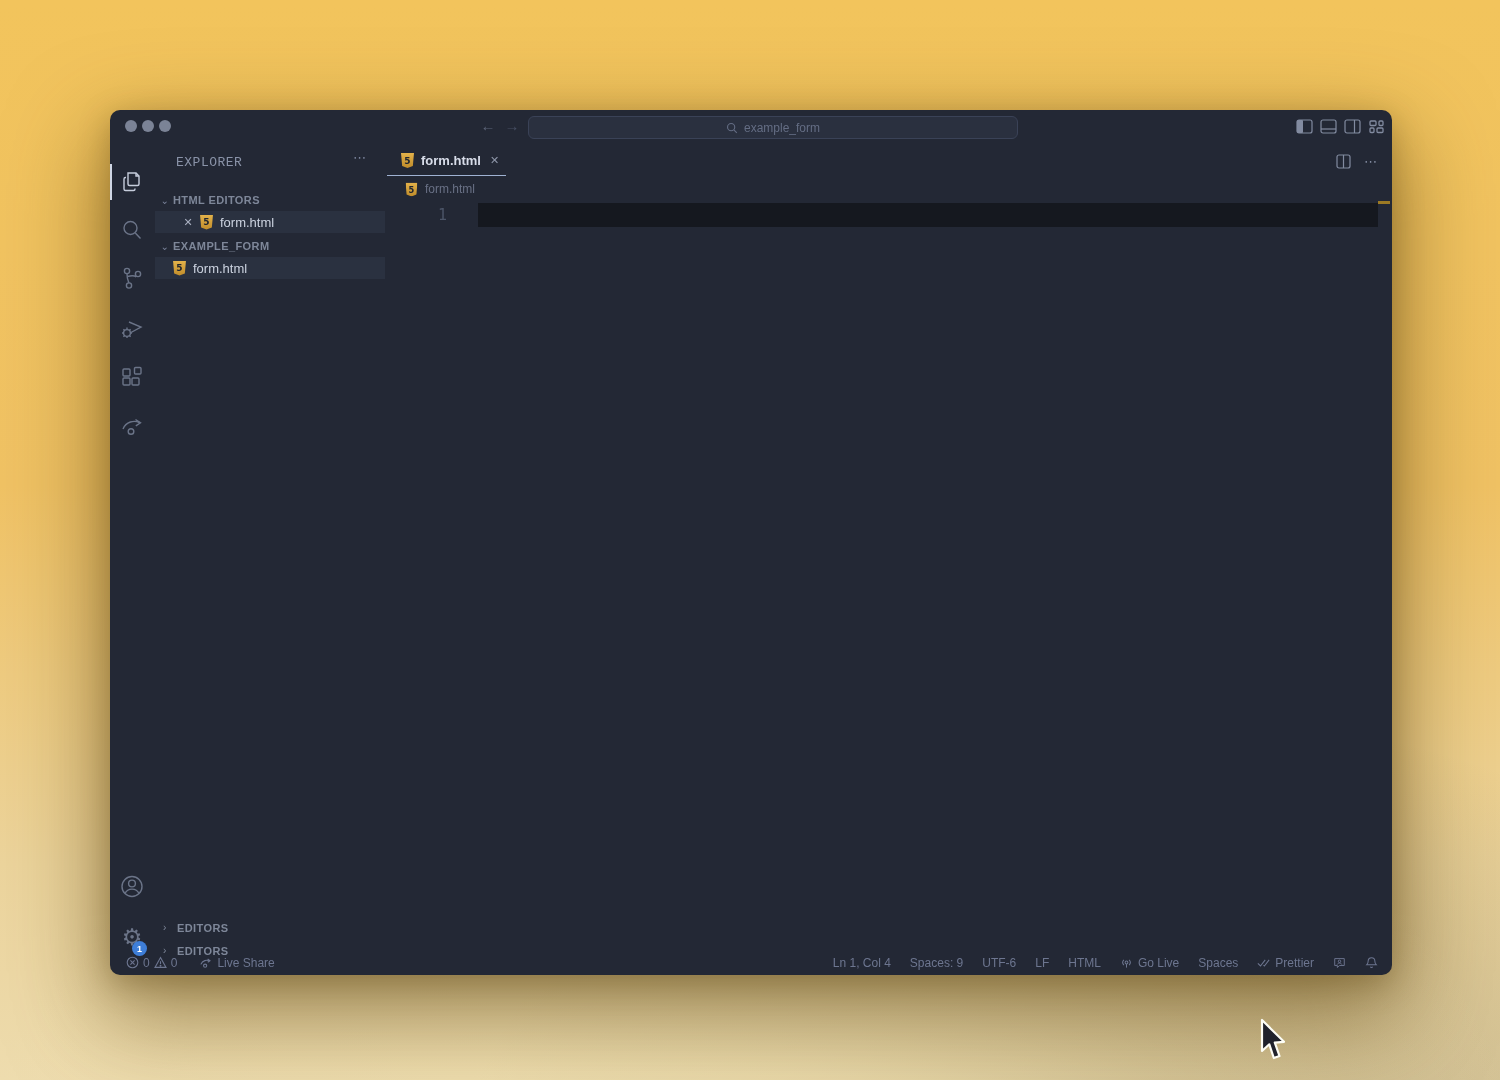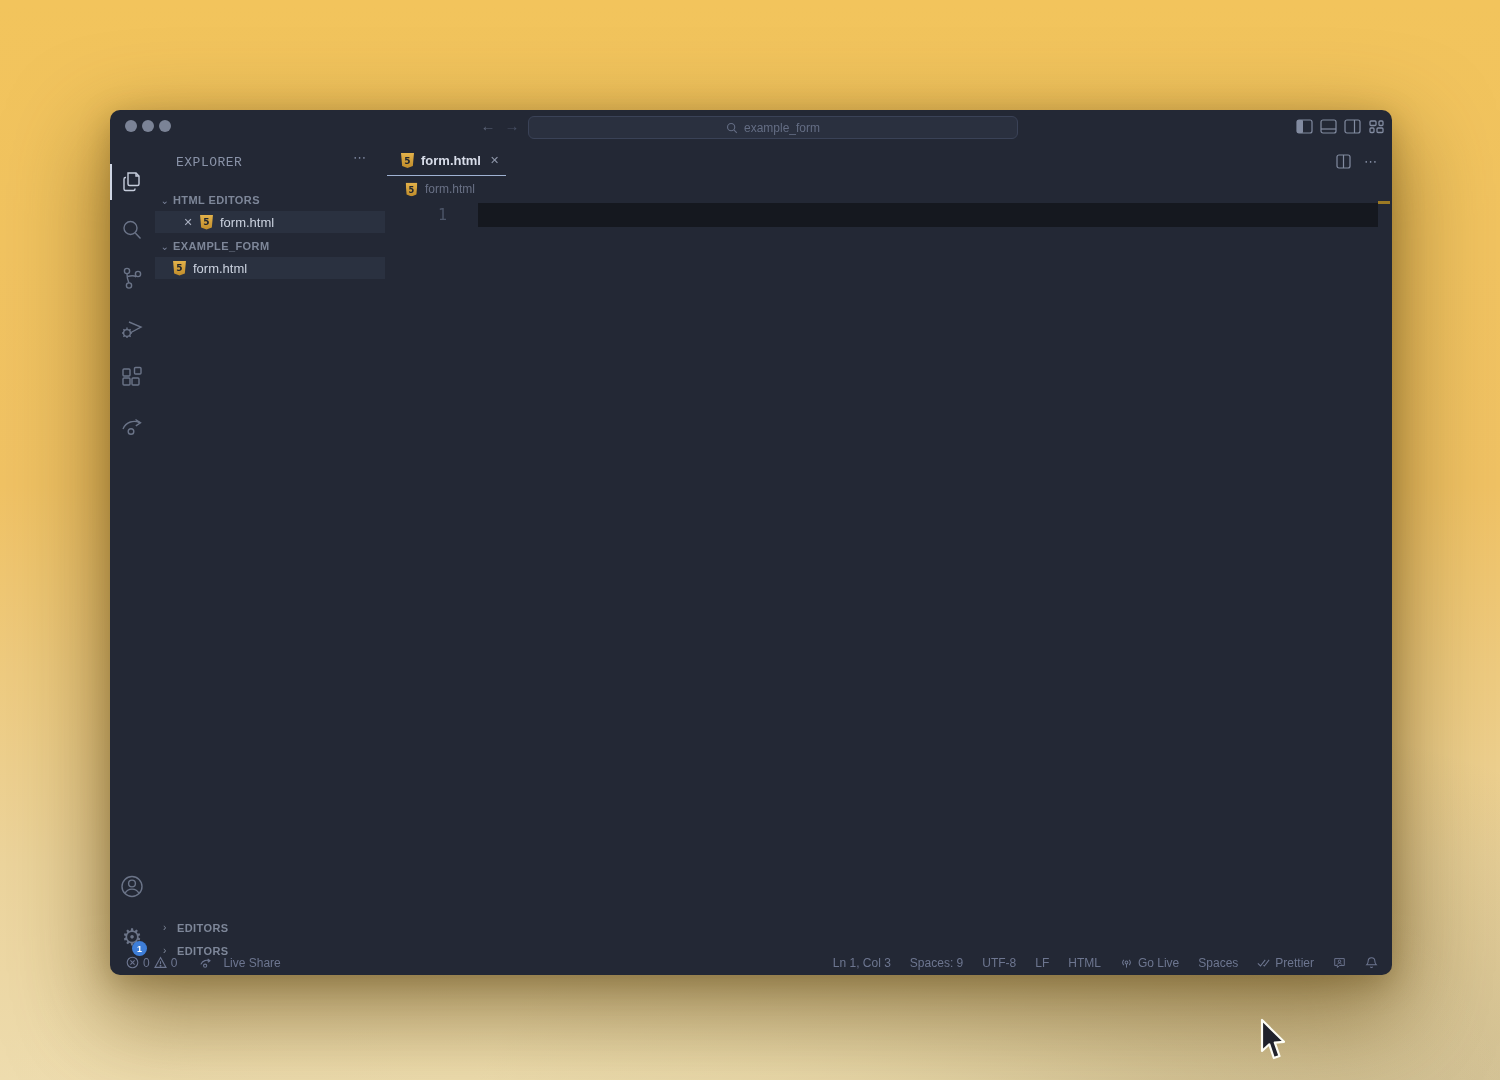--- a/index.html
+++ b/index.html
@@ -100,21 +100,21 @@
   #current-line { left:93px; top:2px; width:900px; height:24px; background:#15181f; }
   #ruler-marker { right:2px; top:0px; width:12px; height:3px; background:#9c7a24; }
 
   
   #statusbar { left:0; top:840px; width:1282px; height:25px;
     display:flex; align-items:center; color:#6d7690; font-size:12px;
     border-radius:0 0 10px 10px; }
   #statusbar svg { width:13px; height:13px; display:block; }
   #sb-left { display:flex; align-items:center; gap:5px; margin-left:16px; }
   #sb-left .grp { display:flex; align-items:center; gap:4px; }
-  #sb-liveshare { display:flex; align-items:center; gap:11px; margin-left:22px; }
+  #sb-liveshare { display:flex; align-items:center; gap:5px; margin-left:22px; }
   #sb-right { margin-left:auto; display:flex; align-items:center; gap:19px; margin-right:14px; }
   .sb-item { display:flex; align-items:center; gap:5px; white-space:nowrap; }
 
   
   #mouse-cursor { left:1258px; top:1018px; width:30px; height:44px; }
 </style>
 </head>
 <body>
 
 <div class="abs" id="desktop" style="left:0;top:0;width:1500px;height:1080px;">
@@ -303,23 +303,23 @@
       </div>
       <div id="sb-liveshare" class="sb-item">
         <svg viewBox="0 0 14 14" fill="none" stroke="currentColor" stroke-width="1.2">
             <path d="M2 9 C3.8 4.6 8.4 3.9 11.3 5.3"></path>
             <path d="M9.3 3.2 L11.8 5.1 L9.4 6.8"></path>
             <circle cx="6.6" cy="10.4" r="1.7"></circle>
           </svg>
         <span>Live Share</span>
       </div>
       <div id="sb-right">
-        <span class="sb-item">Ln 1, Col 3</span>
+        <span class="sb-item">Ln 1, Col 4</span>
         <span class="sb-item">Spaces: 9</span>
-        <span class="sb-item">UTF-8</span>
+        <span class="sb-item">UTF-6</span>
         <span class="sb-item">LF</span>
         <span class="sb-item">HTML</span>
         <span class="sb-item">
           <svg viewBox="0 0 14 14" fill="none" stroke="currentColor" stroke-width="1.1">
               <circle cx="7" cy="7" r="1.5"></circle>
               <path d="M4.2 9.8 a4 4 0 0 1 0 -5.6 M9.8 4.2 a4 4 0 0 1 0 5.6"></path>
               <path d="M7 8.5 v4"></path>
             </svg>
           <span>Go Live</span>
         </span>

